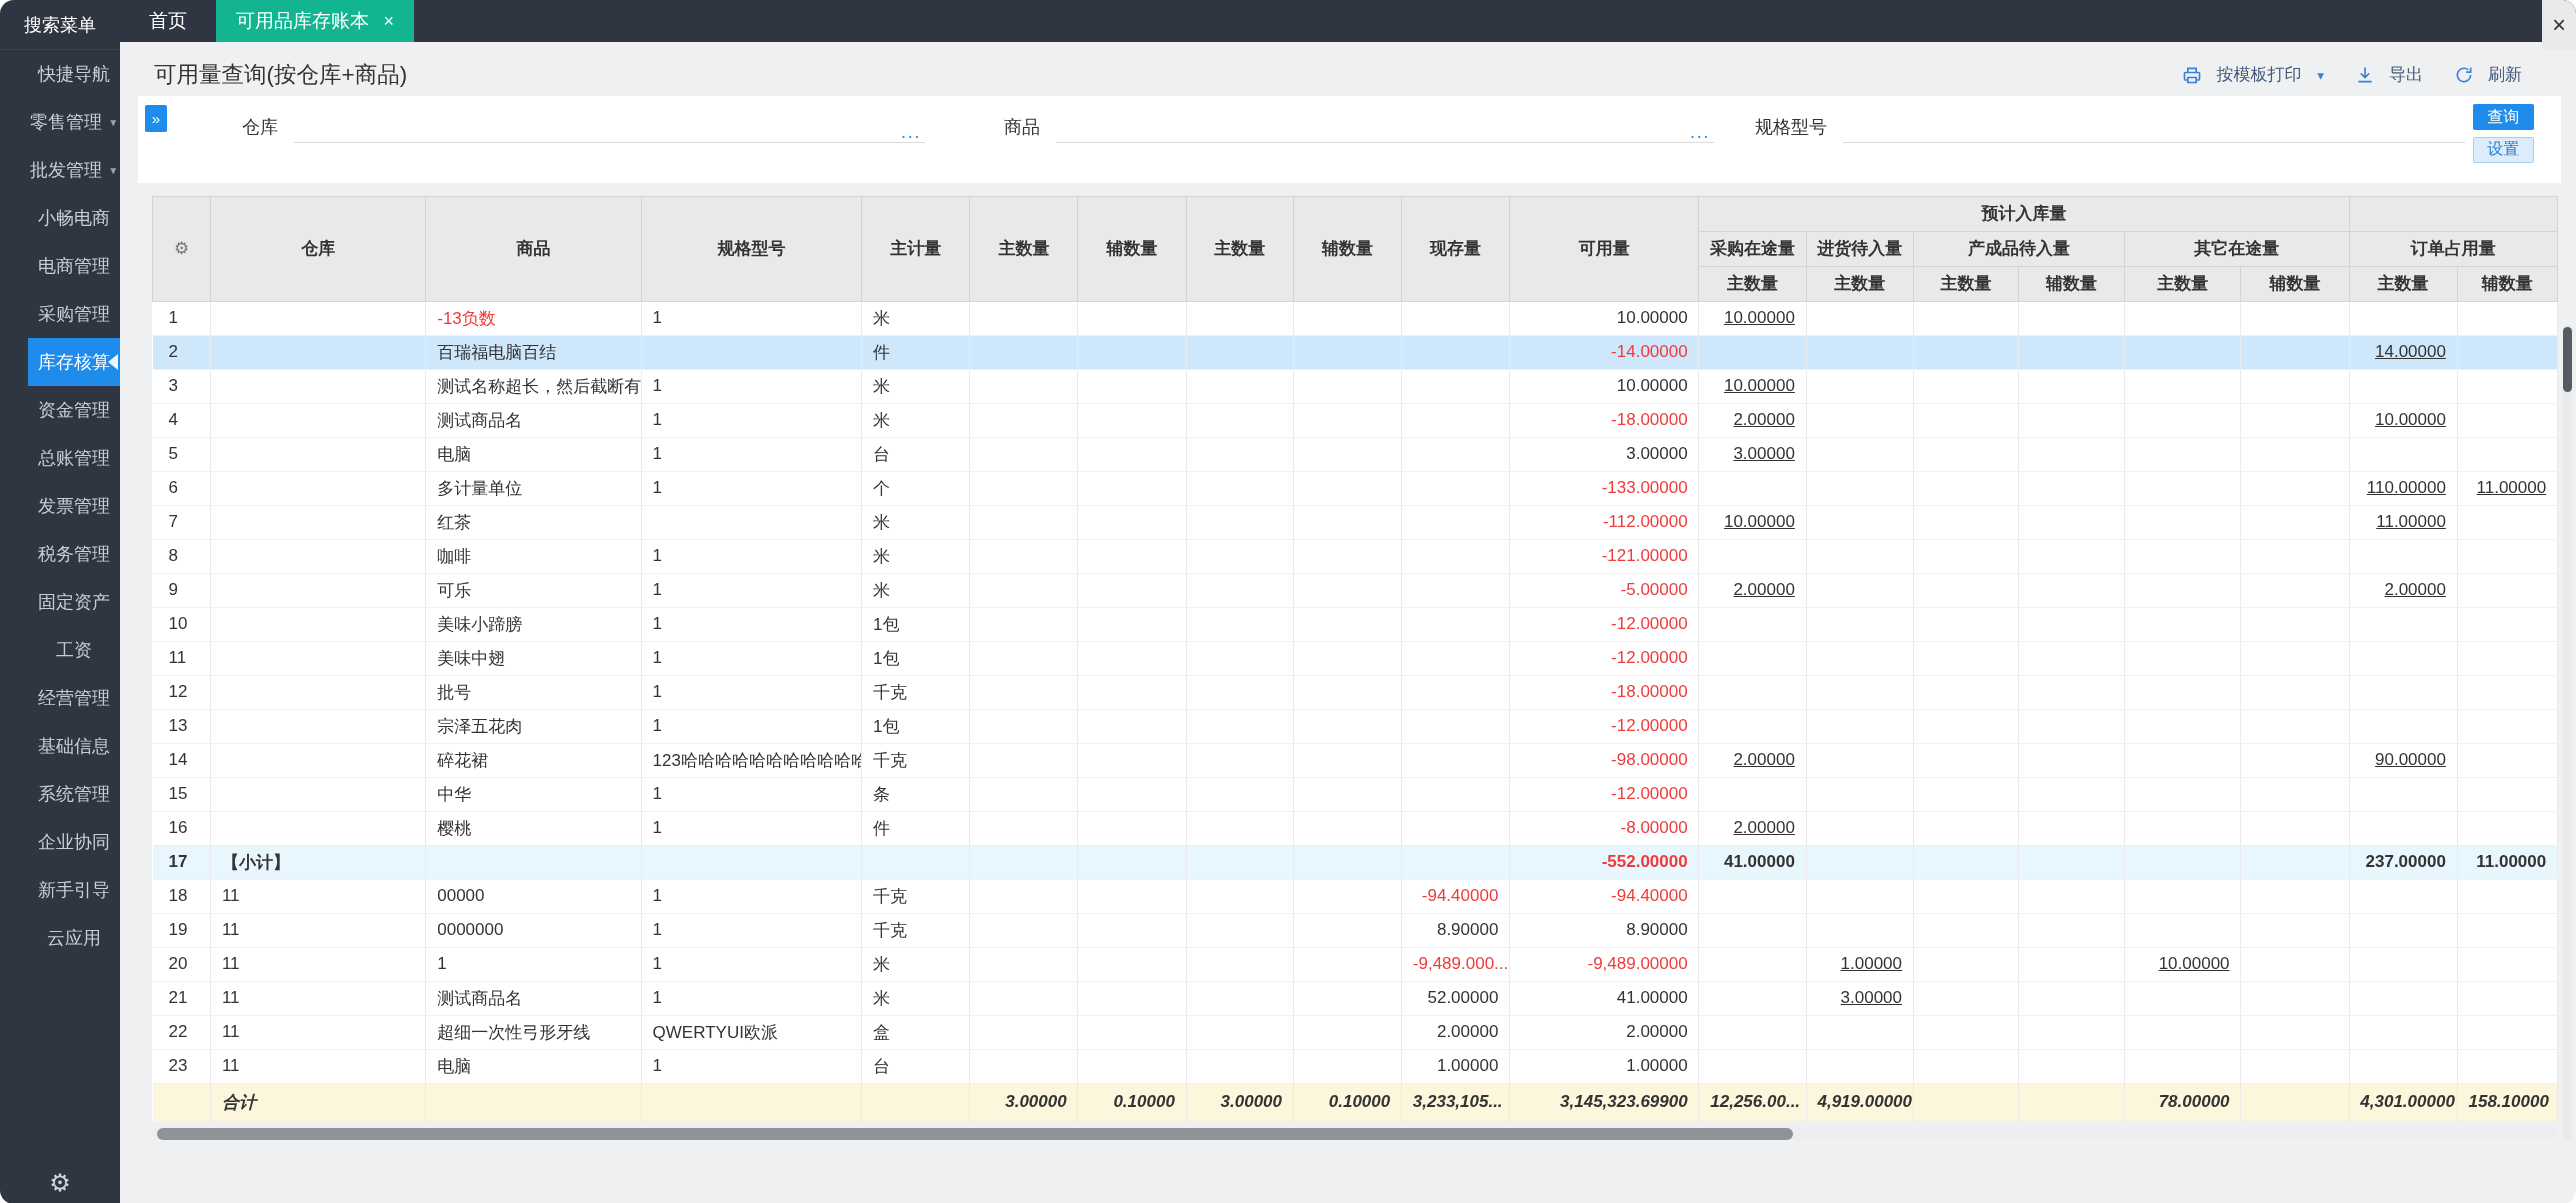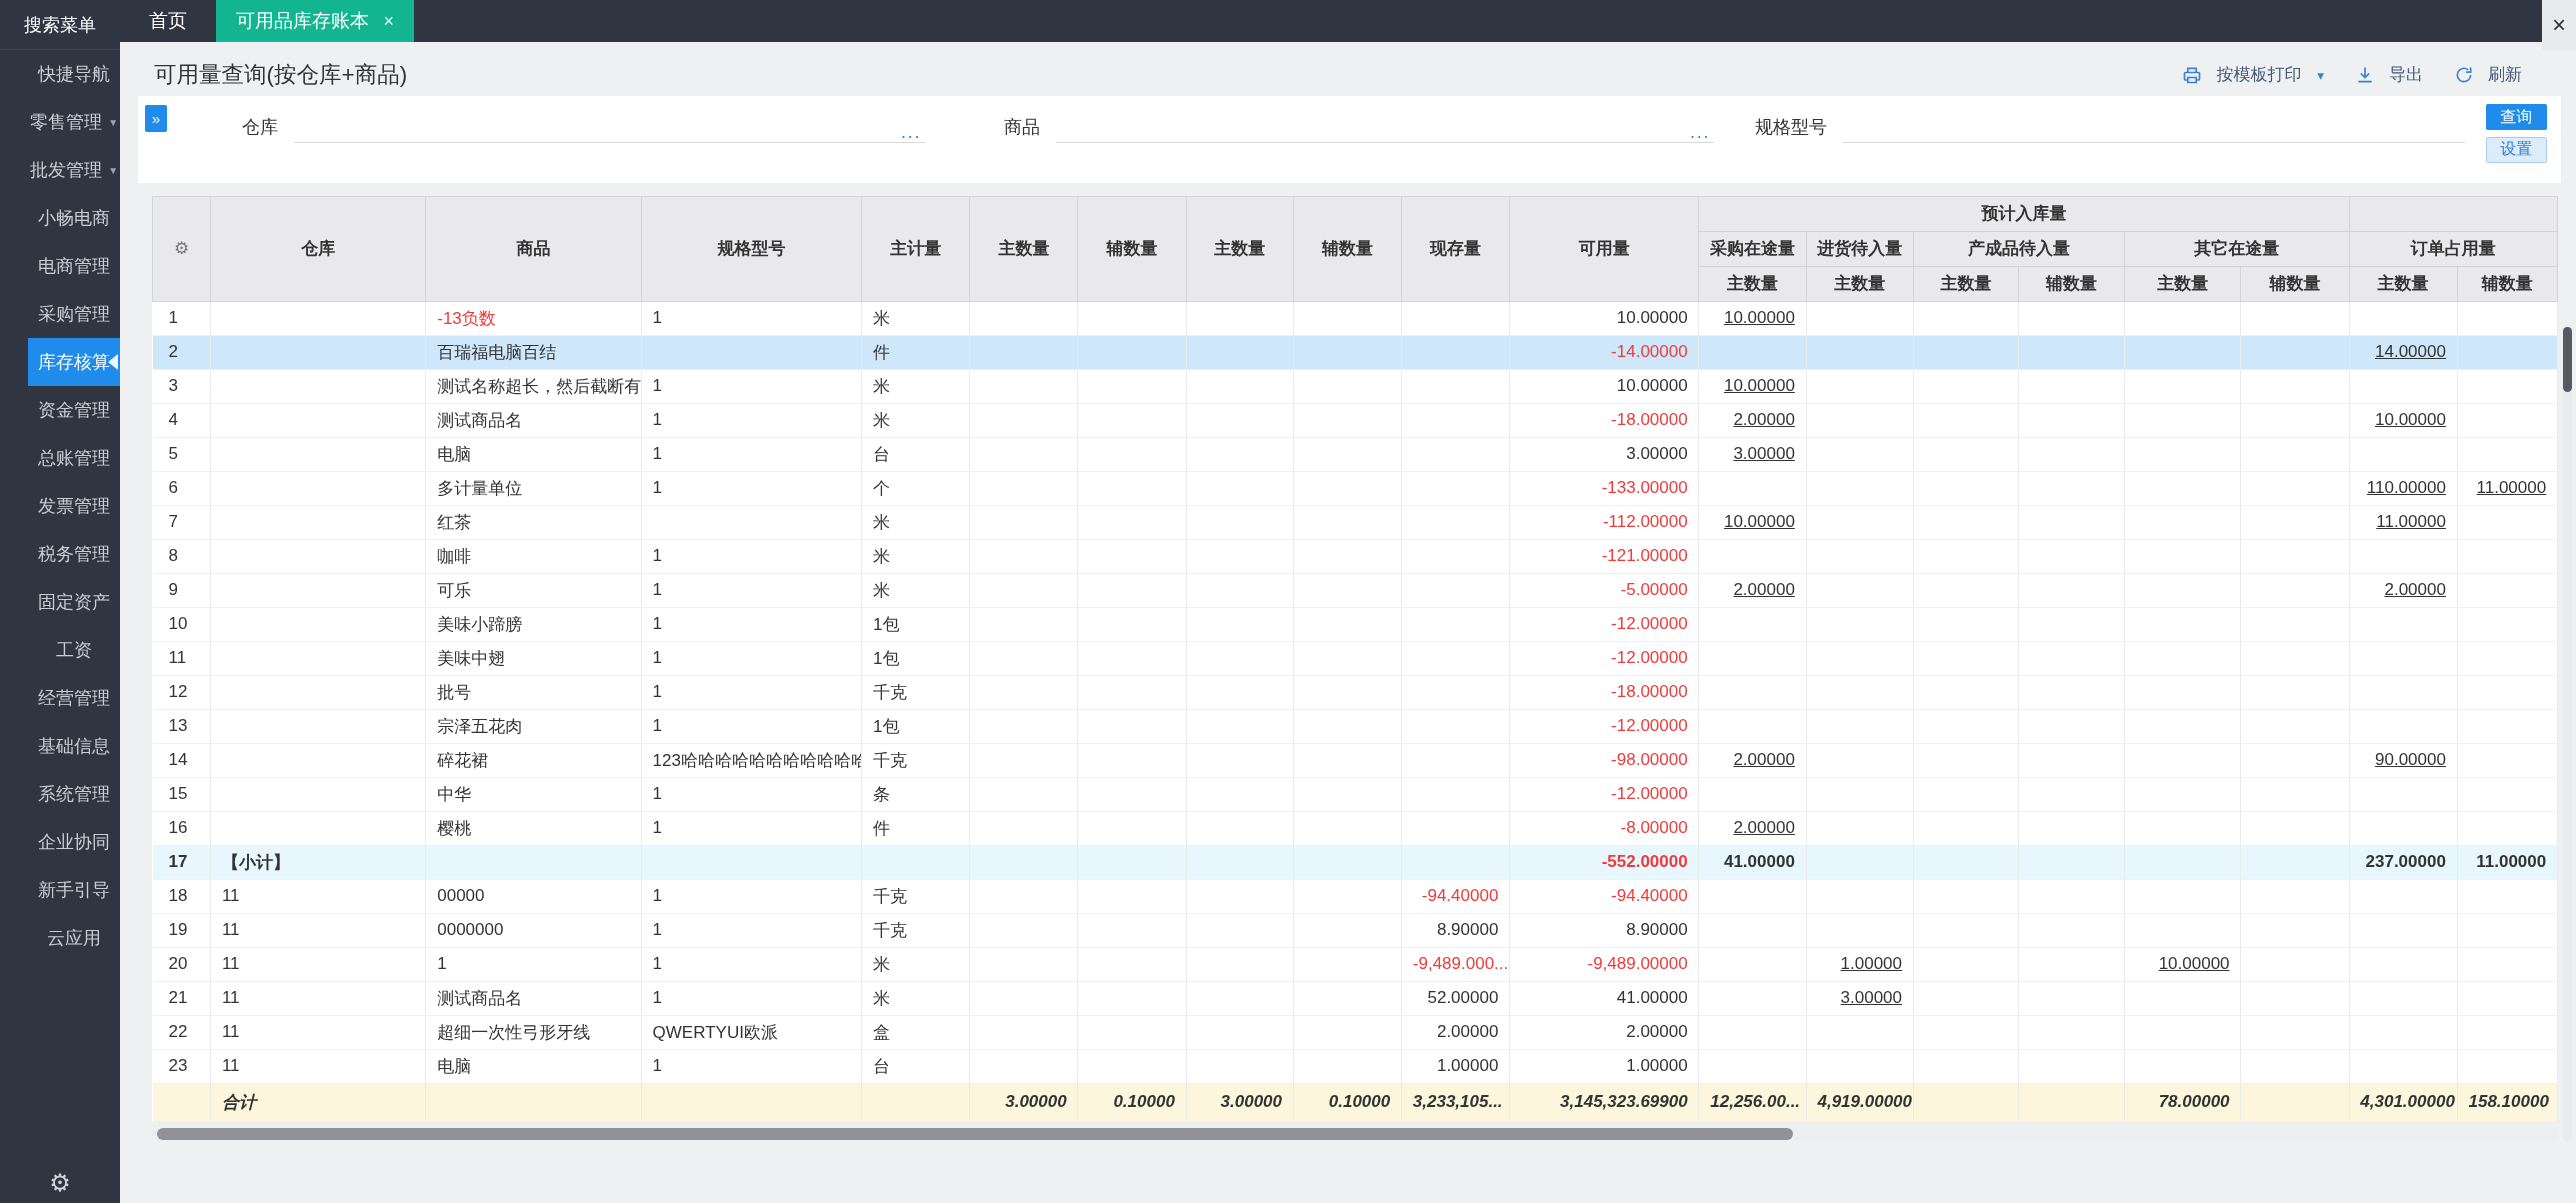--- a/index.html
+++ b/index.html
@@ -1,17 +1,17 @@
 <!DOCTYPE html>
 <html style="--accent: #1f8ceb; --tab-active: #12b58f; --negative: #ef3b3b; --selected-row: #cfe7fb; --subtotal-row: #e8f6fd; --total-row: #fcf6dd;font-size:14.4px"><head>
 <meta charset="utf-8">
 <style>
   * { margin:0; padding:0; box-sizing:border-box; }
   body { font-family:"Liberation Sans","DejaVu Sans",sans-serif; }
-  .page { width:2576px; height:1204px; position:relative; background:#eef0f2; overflow:hidden; }
+  .page { width:2576px; height:1204px; position:relative; background:#eef0f2; overflow:hidden;border-radius:14px; }
 
   
   .sidebar { position:absolute; left:0; top:0; width:120px; height:100%; background:#2f3642; z-index:5; }
   .sb-search { height:50px; display:flex; align-items:center; justify-content:center; color:#fff; font-size:18px; border-bottom:0.9px solid rgba(255,255,255,.07); cursor:pointer; }
   .sb-item { height:48px; display:flex; align-items:center; justify-content:center; color:#c9ced6; font-size:18px; cursor:pointer; position:relative;margin-left:28px; }
   .sb-item.active { background:var(--accent,#1f8ceb); color:#fff; }
   .sb-caret { font-size:10px; margin-left:6.3px; color:#9aa3ae; }
   .sb-pointer { position:absolute; right:1.8px; top:50%; margin-top:-8px; width:0; height:0;
     border-top:8px solid transparent; border-bottom:8px solid transparent; border-right:10px solid rgba(255,255,255,.92); }
   .sb-gear { position:absolute; bottom:7.2px; left:0; width:100%; text-align:center; color:#cfd4db; font-size:24px; cursor:pointer; }
@@ -36,21 +36,21 @@
   .filter-card { margin:5.4px 15.3px 0 18px; background:#fff; height:87px; position:relative; }
   .expand-btn { position:absolute; left:7.2px; top:9px; width:21.6px; height:27px; background:var(--accent,#1f8ceb); color:#fff; font-size:15.3px; display:flex; align-items:center; justify-content:center; border-radius:1.8px; cursor:pointer; }
   .filters-row { display:flex; align-items:flex-end; padding:14.4px 0 0 104px; }
   .f-label { font-size:18px; color:#333; margin-right:16px; line-height:32px; white-space:nowrap; }
   .f-input { border-bottom:0.9px solid #d9d9d9; height:32px; position:relative; cursor:text; }
   .f-input.w1 { width:631px; }
   .f-input.w2 { width:658px; }
   .f-input.w3 { width:622px; }
   .f-dots { position:absolute; right:3.6px; bottom:3.6px; color:var(--accent,#1f8ceb); font-size:18px; letter-spacing:1.8px; cursor:pointer; line-height:12.6px; }
   .g2 { margin-left:79px; } .g3 { margin-left:41px; }
-  .btn-stack { position:absolute; right:14px; top:8px; display:flex; flex-direction:column; gap:6.3px; }
+  .btn-stack { position:absolute; right:27px; top:8px; display:flex; flex-direction:column; gap:6.3px; }
   .btn-query { width:61px; height:26px; background:var(--accent,#1f8ceb); color:#fff; font-size:16px; border:none; border-radius:1.8px; cursor:pointer; }
   .btn-settings { width:61px; height:26px; background:#dcecfb; color:#2a7cd4; border:0.9px solid #a8cdf1; font-size:16px; border-radius:1.8px; cursor:pointer; }
 
   
   .table-wrap { margin:12.6px 0 0 32px; width:2406px; background:#fff; }
   table { border-collapse:collapse; table-layout:fixed; width:2406px; background:#fff; font-size:17px; color:#333; }
   th { background:#e9e9eb; border:0.9px solid #d4d4d6; font-weight:600; font-size:17px; height:35px; text-align:center; padding:0 3.6px; white-space:nowrap; overflow:hidden; cursor:pointer; }
   th.corner { color:#777; font-weight:400; font-size:17px; }
   td { border-right:0.9px solid #ebebed; border-bottom:0.9px solid #f0f0f1; height:34px; padding:0 10.8px; white-space:nowrap; overflow:hidden; }
   td.num { text-align:left; padding-left:16px; color:#333; }

